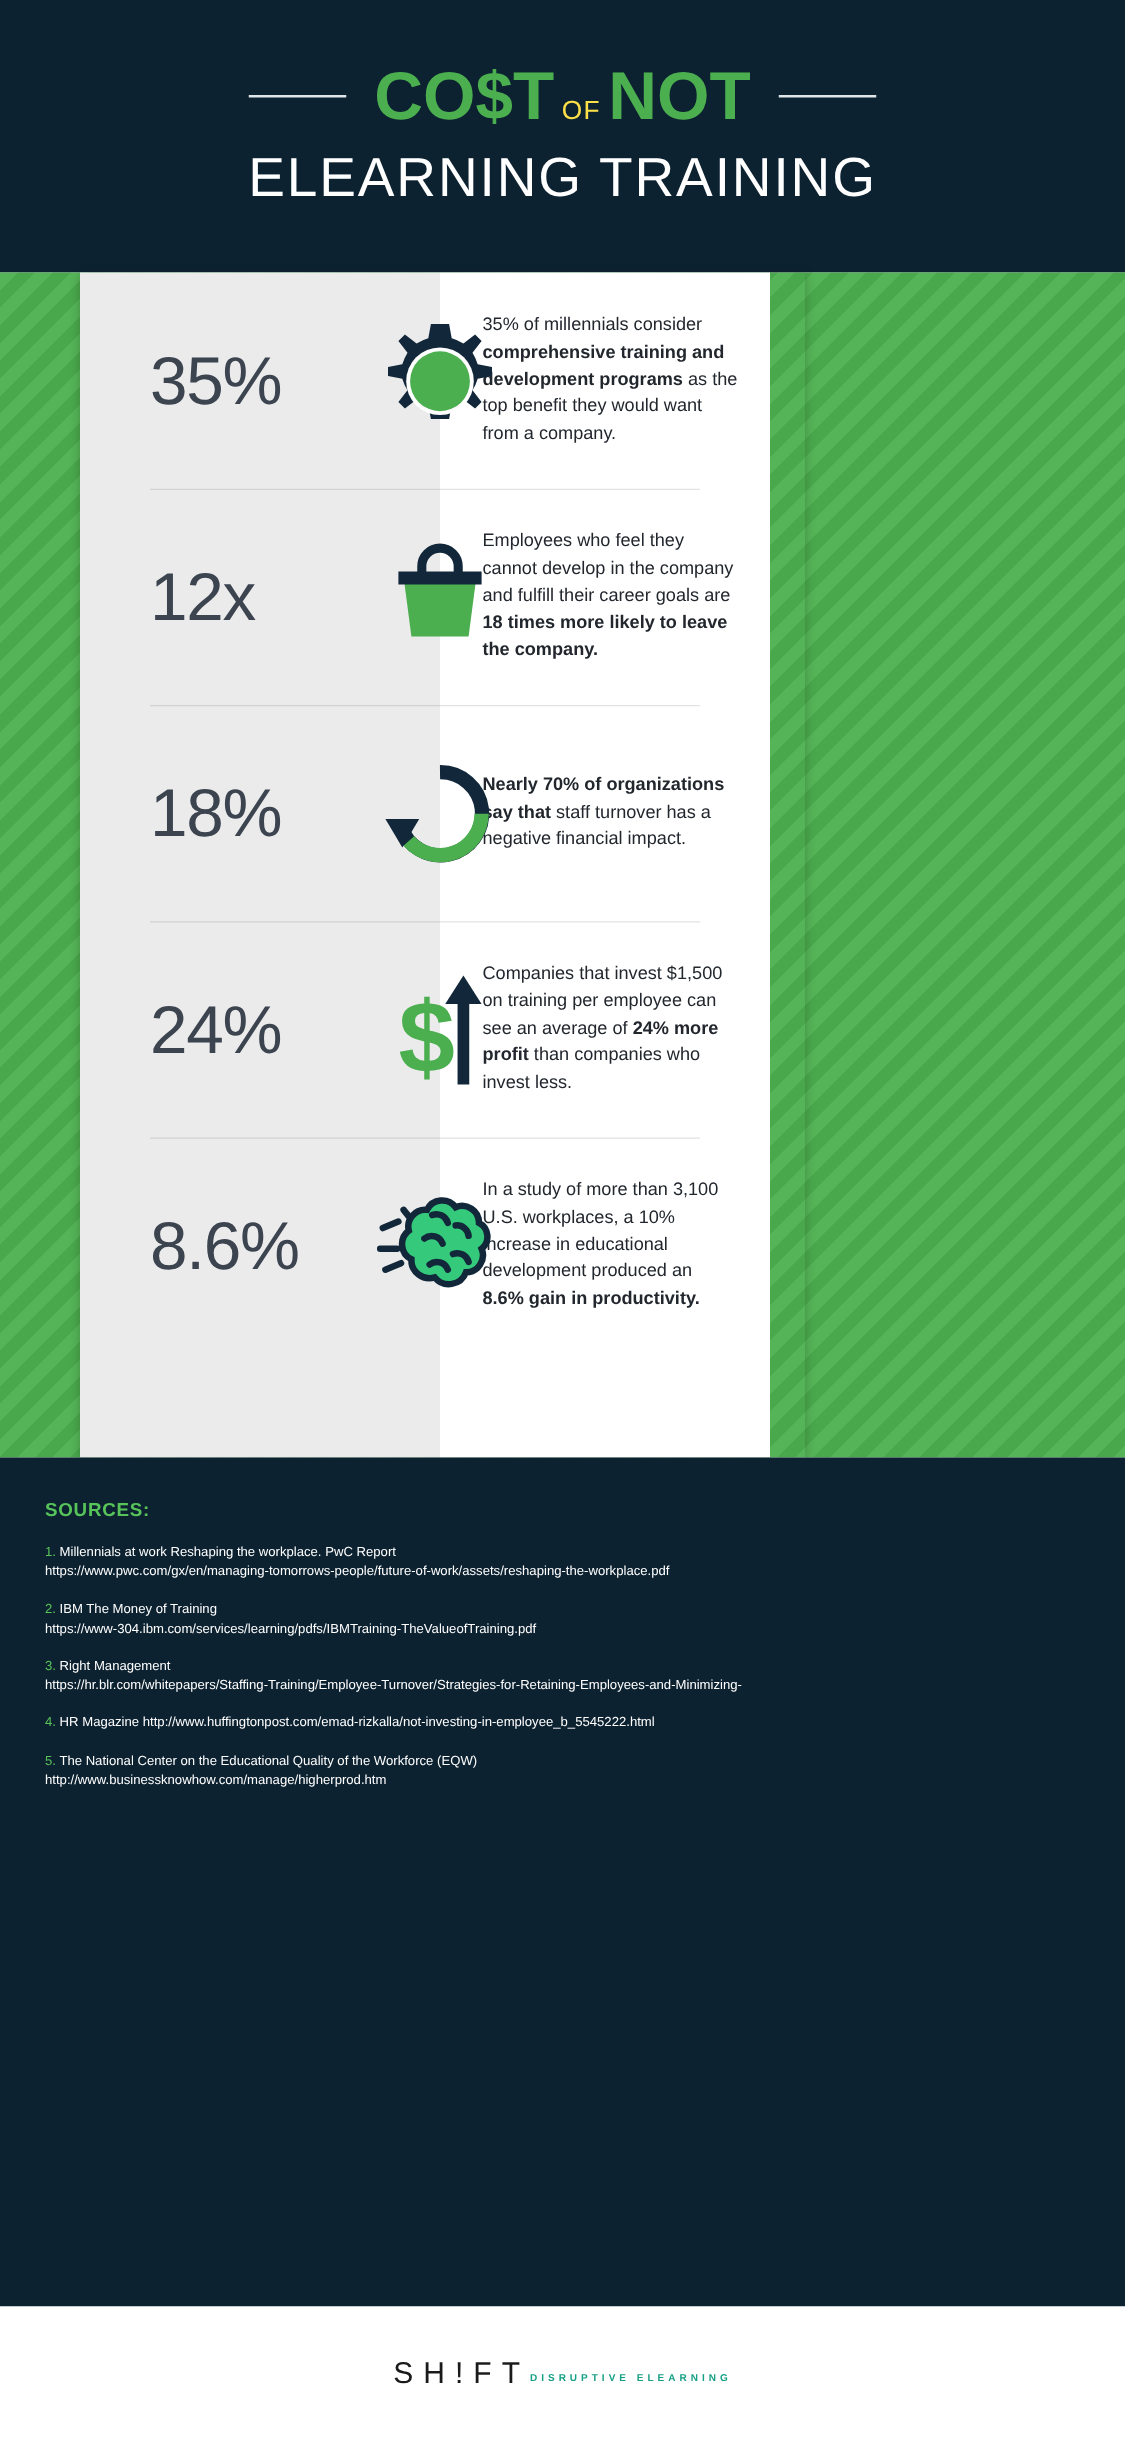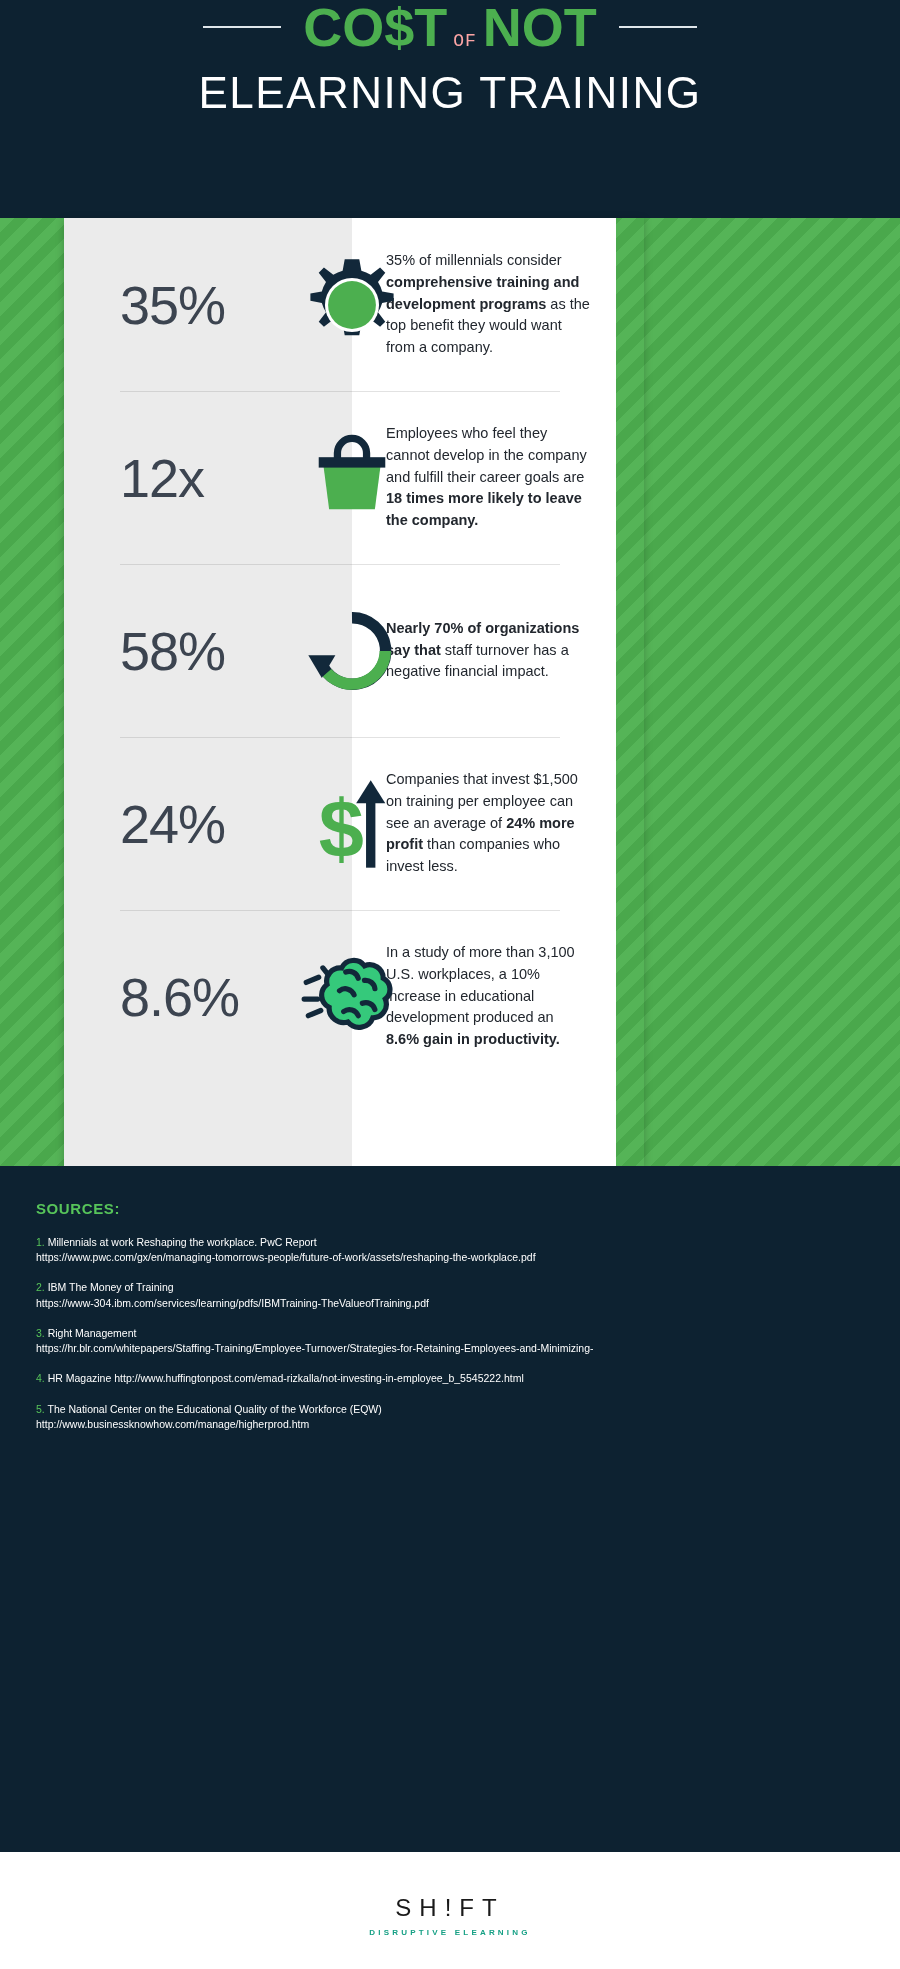--- a/index.html
+++ b/index.html
@@ -10,33 +10,33 @@
     overflow:hidden;
   }
   .page { position:relative; width:900px; height:1969px; }
 
   
   .header {
     position:relative;
     height:218px;
     background:#0d2231;
     display:flex; flex-direction:column;
-    align-items:center; justify-content:flex-start;
+    align-items:center; justify-content:center;
   }
   .title-row {
     display:flex; align-items:center; justify-content:center;
     gap:22px; width:100%;
   }
   .rule { width:78px; height:2px; background:#dfe6ea; }
   .title-main {
     font-size:54px; font-weight:bold; letter-spacing:0px;
     line-height:1; display:flex; align-items:baseline; gap:0px;
   }
   .t-green { color:#4caf4f; }
-  .t-of { color:#fca5a5; font-size:18px; font-weight:normal; padding:0 6px; letter-spacing:1px;font-family:Liberation Mono, monospace;}
+  .t-of { color:#fde047; font-size:21px; font-weight:normal; padding:0 6px; letter-spacing:1px;}
   .title-sub {
     color:#ffffff; font-size:44px; font-weight:300;
     letter-spacing:1.5px; margin-top:14px;
   }
 
   
   .banner {
     height:78px; background:#4caf4f;
     display:flex; align-items:center; justify-content:center;
     text-align:center;
@@ -99,22 +99,22 @@
     color:#57c45a; font-size:15px; font-weight:bold;
     letter-spacing:0.6px; margin-bottom:18px;
   }
   .src { margin-bottom:15px; }
   .src .line1 { color:#ffffff; font-size:10.5px; line-height:1.45; }
   .src .num { color:#57c45a; }
   .src .line2 { color:#ffffff; font-size:10.5px; line-height:1.45; word-break:break-all; }
 
   
   .footer {
-    position:absolute; left:0; bottom:0; width:900px; height:108px;
-    background:#ffffff; display:flex; flex-direction:column;
+    position:absolute; left:0; bottom:16px; width:900px; height:108px;
+    background:#ffffff; display:flex; flex-direction:row;
     align-items:center; justify-content:center;
   }
   .logo {
     font-size:24px; letter-spacing:8px; color:#1a1a1a;
     font-weight:500; font-family:"Liberation Sans", sans-serif;
   }
   .logo-sub {
     font-size:8px; letter-spacing:3.2px; color:#16a085;
     font-weight:bold; margin-top:6px;text-align:right;
   }
@@ -162,21 +162,21 @@
             <span class="icon-wrap">
               <svg viewBox="0 0 100 100">
                 <path d="M22 34 h56 l-6 46 h-44 z" fill="#4caf4f"></path>
                 <path d="M36 34 v-8 a14 14 0 0 1 28 0 v8" fill="none" stroke="#12283a" stroke-width="7"></path>
                 <rect x="18" y="30" width="64" height="10" fill="#12283a"></rect>
               </svg>
             </span>
           </div>
 
           <div class="row">
-            <span class="stat">58%</span>
+            <span class="stat">18%</span>
             <span class="icon-wrap">
               <svg viewBox="0 0 100 100">
                 <path d="M50 18 a32 32 0 1 1 -30 42" fill="none" stroke="#12283a" stroke-width="11"></path>
                 <path d="M82 50 a32 32 0 0 1 -56 21" fill="none" stroke="#4caf4f" stroke-width="11"></path>
                 <polygon points="8,54 34,54 21,76" fill="#12283a"></polygon>
               </svg>
             </span>
           </div>
 
           <div class="row">

